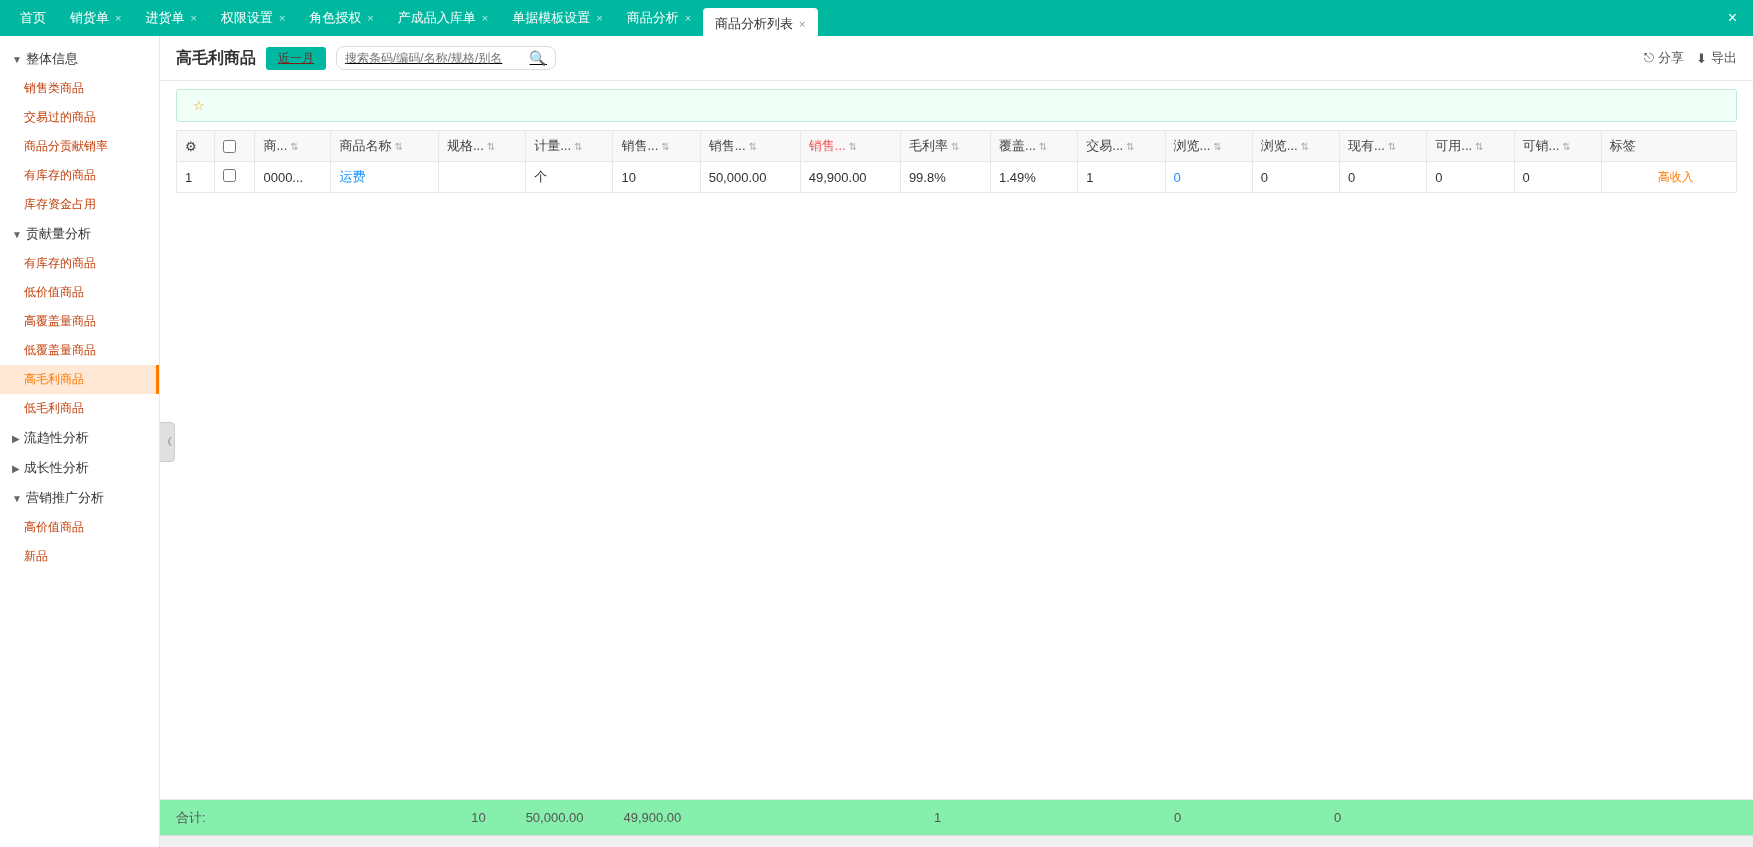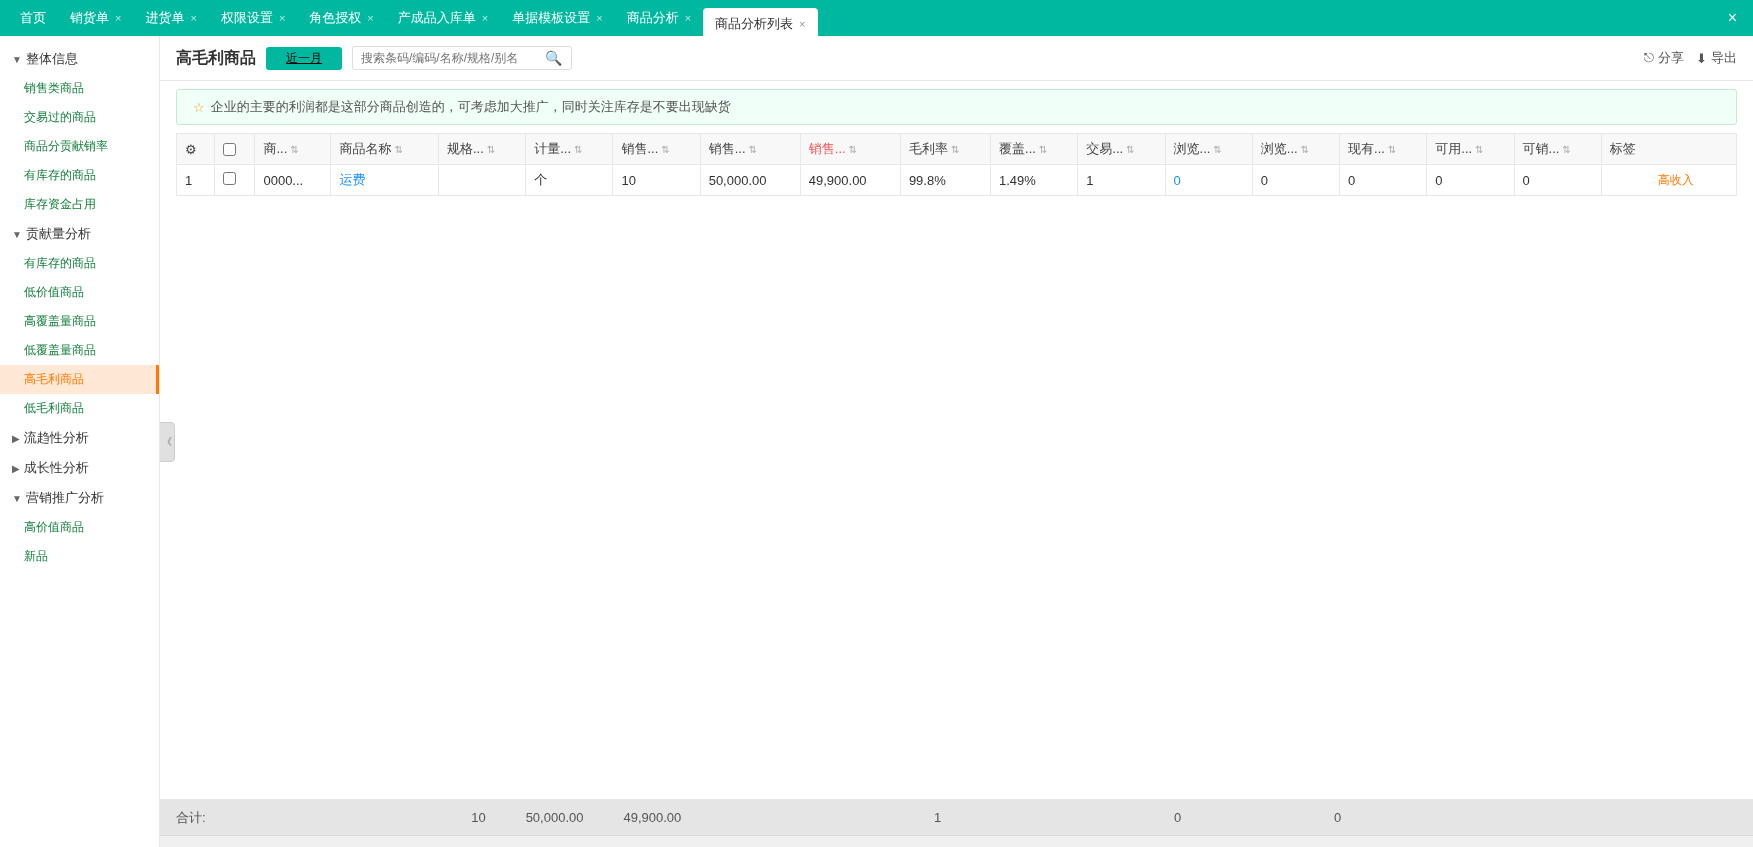--- a/index.html
+++ b/index.html
@@ -74,21 +74,21 @@
       font-weight: 500;
     }
     .sidebar-group-header .arrow {
       margin-right: 4px;
       font-size: 10px;
       color: #666;
     }
     .sidebar-item {
       padding: 6px 12px 6px 24px;
       font-size: 12px;
-      color: #15803d;
+      color: #c2410c;
       cursor: pointer;
       white-space: nowrap;
     }
     .sidebar-item.active {
       background: #ffe8d6;
       color: #ff7a00;
       border-right: 3px solid #ff7a00;
     }
 
     
@@ -129,35 +129,36 @@
       border-bottom: 1px solid #e8e8e8;
       gap: 10px;
     }
     .content-title {
       font-size: 16px;
       font-weight: bold;
       color: #333;
     }
     .period-btn {
       background: #00b8a0;
-      color: #000000;
+      color: #7f1d1d;
       border: none;
-      padding: 3px 20px;
+      padding: 3px 12px;
       border-radius: 3px;
       cursor: pointer;
       font-size: 12px;
       text-decoration: underline;
     }
     .search-input-wrap {
       display: flex;
       align-items: center;
       border: 1px solid #ddd;
-      border-radius: 3px;
+      border-radius: 8px;
       padding: 3px 8px;
       width: 220px;
+      text-decoration: underline;
     }
     .search-input-wrap input {
       border: none;
       outline: none;
       font-size: 12px;
       width: 190px;
       color: #999;
     }
     .search-icon { color: #999; font-size: 14px; cursor: pointer; }
     .header-actions {
@@ -222,21 +223,21 @@
     tbody tr td {
       border: 1px solid #e8e8e8;
       padding: 6px 8px;
       color: #333;
       white-space: nowrap;
     }
     .link-text { color: #1890ff; cursor: pointer; }
 
     
     .footer-summary {
-      background: #e5e5e5;
+      background: #86efac;
       border-top: 1px solid #e8e8e8;
       padding: 6px 16px;
       display: flex;
       align-items: center;
       font-size: 12px;
       color: #555;
       min-height: 36px;
     }
     .footer-summary .label { font-weight: 500; margin-right: 20px; }
     .footer-col {
@@ -364,21 +365,20 @@
         </div>
         <div class="action-btn">
           <span>⬇</span>
           <span>导出</span>
         </div>
       </div>
     </div>
 
     <div class="info-banner">
       <span class="info-icon">☆</span>
-      <span>企业的主要的利润都是这部分商品创造的，可考虑加大推广，同时关注库存是不要出现缺货</span>
     </div>
 
     <div class="table-wrap">
       <table>
         <thead>
           <tr>
             <th>
                 <div class="col-header">⚙</div>
               </th>
             <th>

